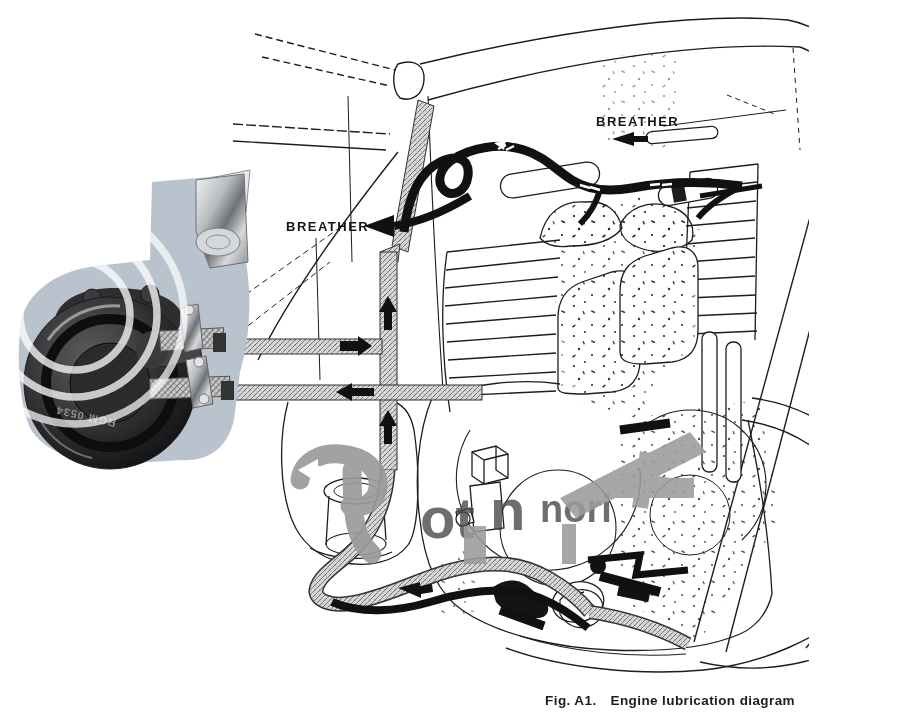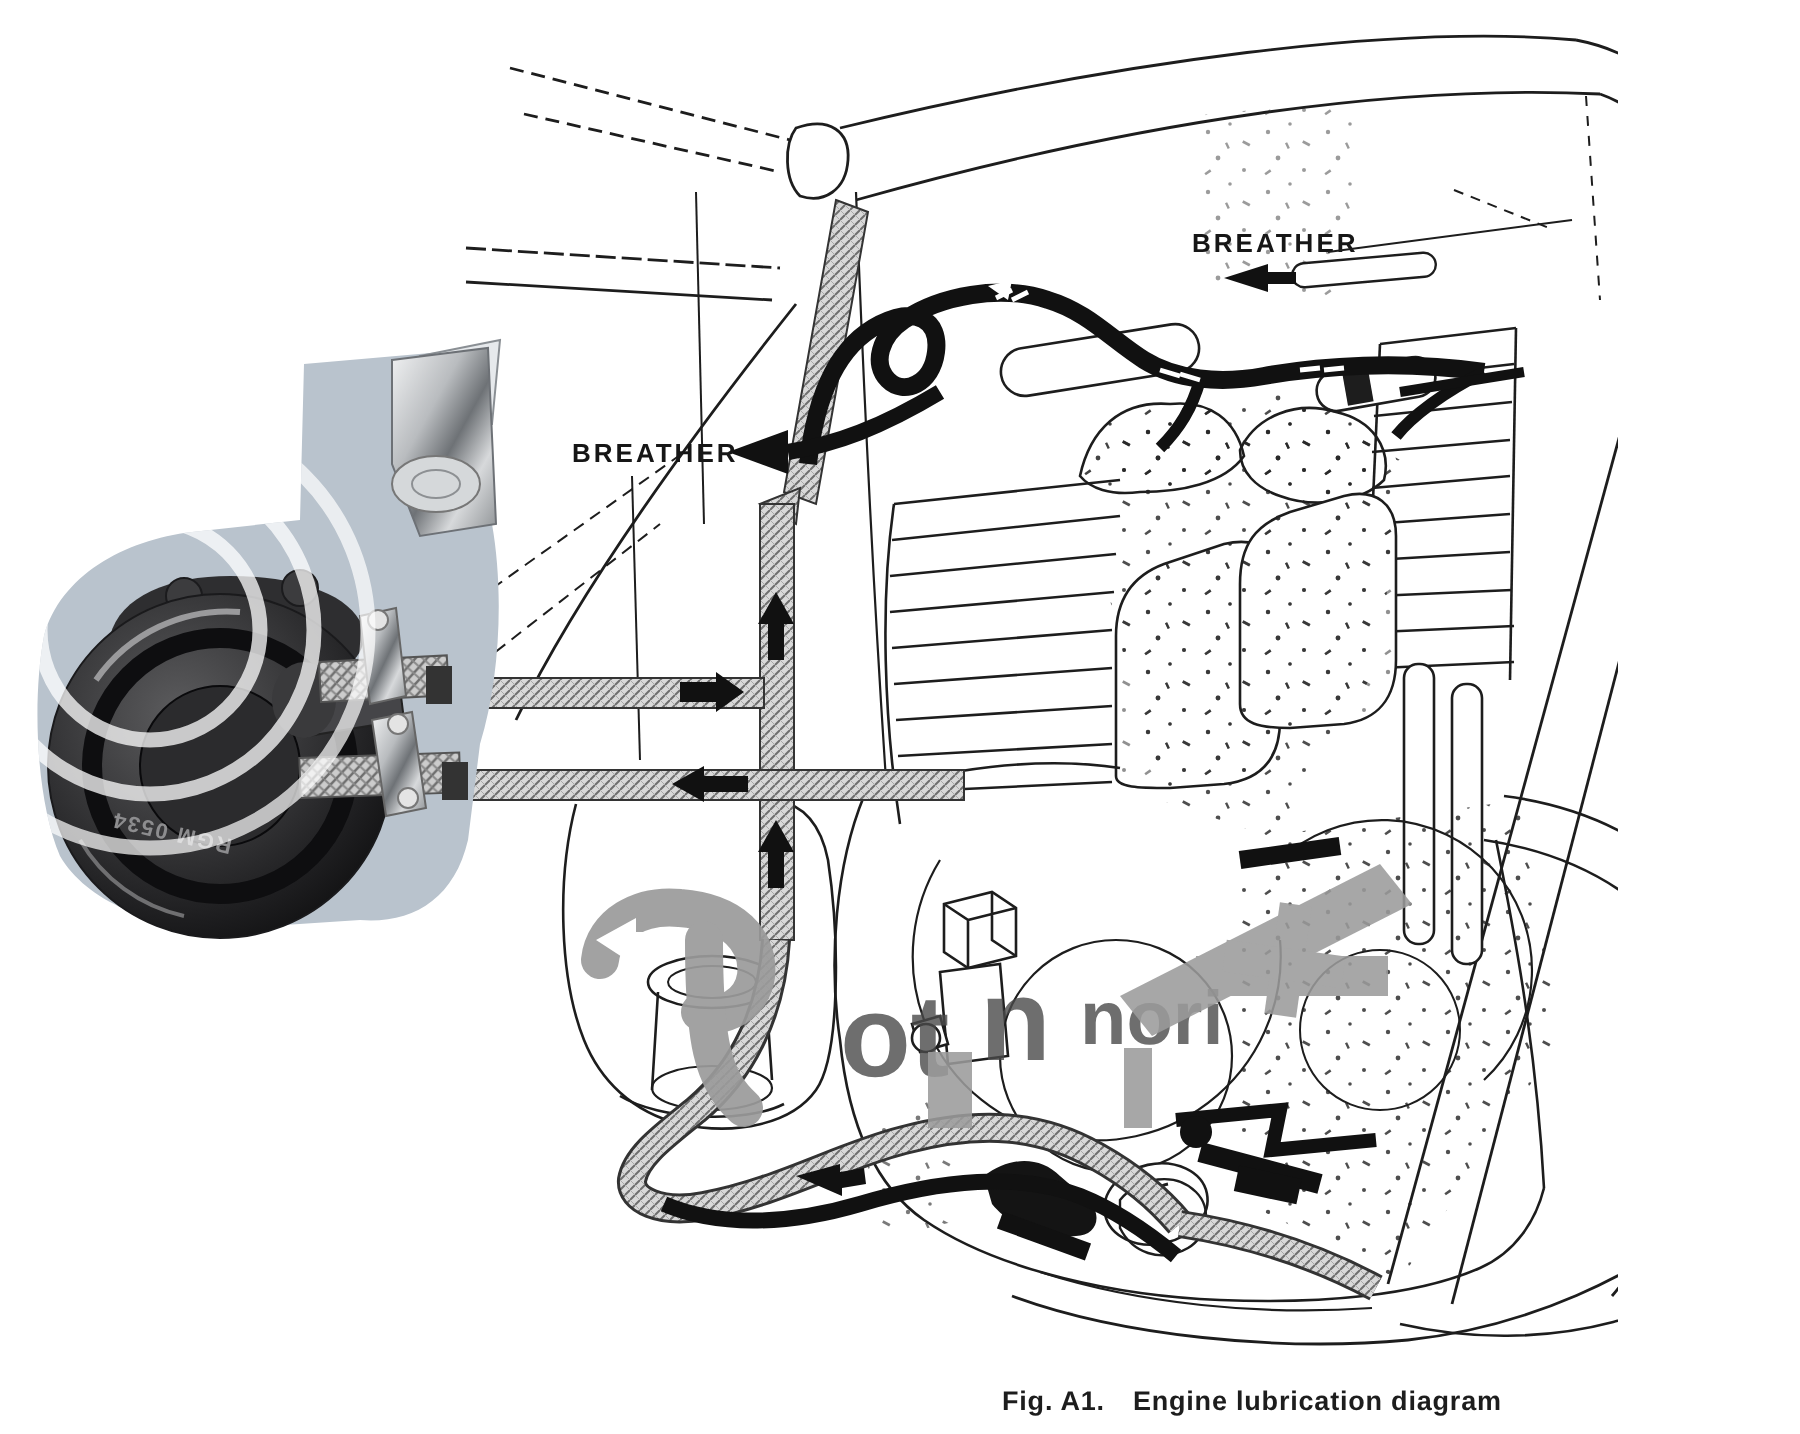--- a/index.html
+++ b/index.html
@@ -1,21 +1,21 @@
 <!DOCTYPE html>
 <html><head>
 <meta charset="utf-8">
 <style>
   html,body{margin:0;padding:0;background:#ffffff;}
   .canvas{position:relative;width:809px;height:717px;background:#ffffff;overflow:hidden;
           font-family:"Liberation Sans",sans-serif;}
   .canvas svg{position:absolute;left:0;top:0;}
-  .caption{position:absolute;left:501px;top:693px;width:320px;
+  .caption{position:absolute;left:475px;top:693px;width:320px;
            font-family:"Liberation Sans",sans-serif;font-size:13.5px;font-weight:bold;
-           color:#1d1d1d;letter-spacing:.4px;white-space:nowrap;}
+           color:#1d1d1d;letter-spacing:.4px;white-space:nowrap;text-align:right;}
   .caption .gap{display:inline-block;width:14px;}
   text{font-family:"Liberation Sans",sans-serif;}
   .breather-label{font-size:13px;font-weight:600;letter-spacing:1.5px;fill:#161616;}
   .wm-txt{font-weight:bold;fill:#4a4a4a;opacity:.8;}
 </style>
 </head>
 <body>
 
 <div class="canvas">
 <svg width="900" height="717" viewBox="0 0 900 717">

